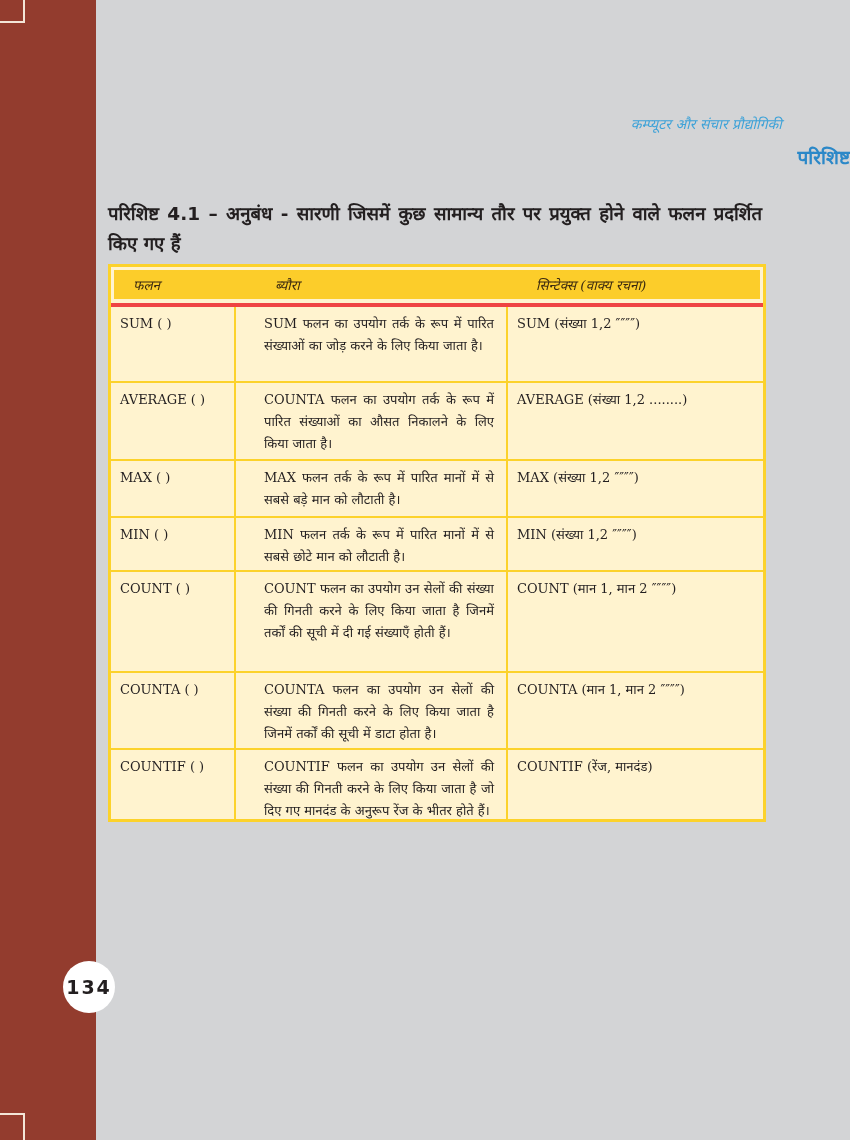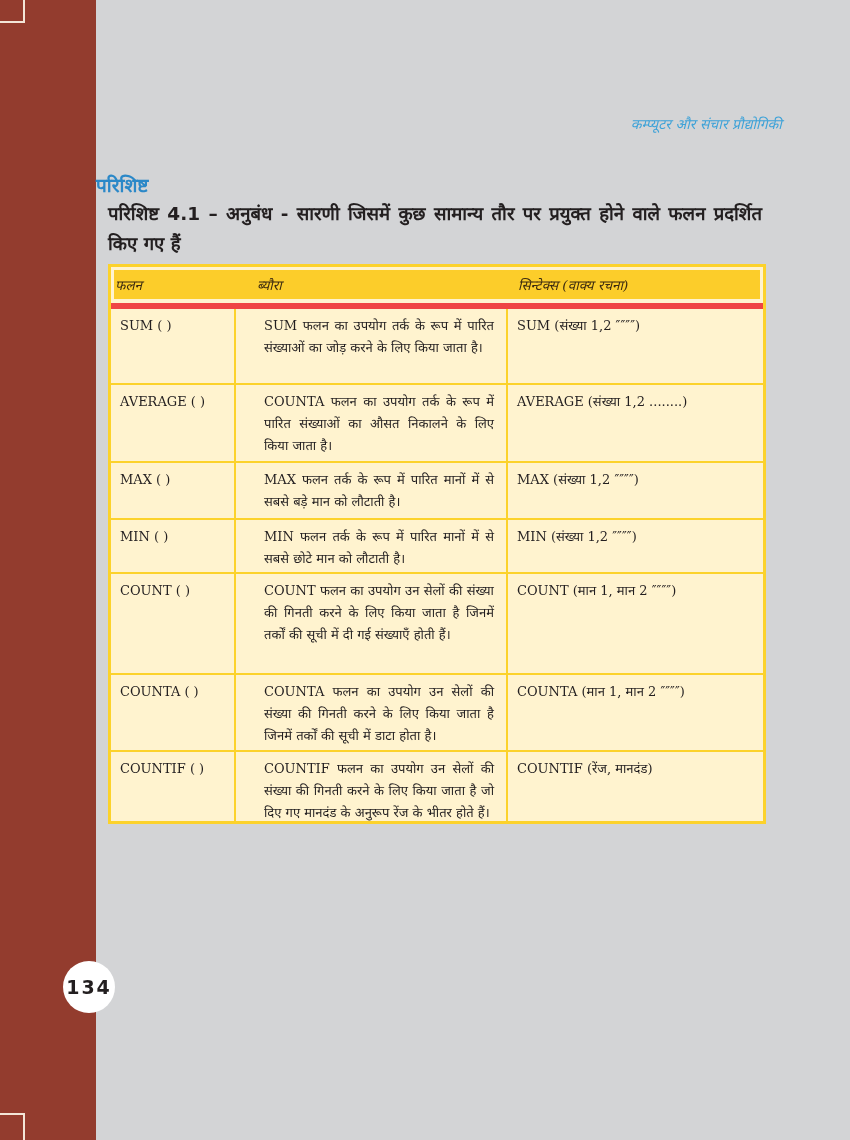--- a/index.html
+++ b/index.html
@@ -28,25 +28,24 @@
       color: #231f20;
     }
     .running-head {
       position: absolute; right: 68px; top: 114px;
       font-size: 14px; font-style: italic;
       color: #3da2d8;
     }
     .page-title {
       position: absolute; left: 0; right: 0; top: 144px;
       padding-left: 96px;
-      text-align: left;
+      text-align: right;
       font-family: "DejaVu Sans", sans-serif;
       font-weight: bold; font-size: 19px;
       color: #2b88c8;
-      margin-top: 28px;
     }
     .caption {
       position: absolute; left: 108px; top: 199px; width: 654px;
       font-family: "DejaVu Sans", sans-serif;
       font-weight: bold; font-size: 18.5px; line-height: 30px;
       color: #231f20;
       text-align: justify;
     }
     .table-wrap {
       position: absolute; left: 108px; top: 264px;
@@ -55,25 +54,25 @@
       border: 3px solid #fcd22b;
     }
     .thead {
       margin: 3px 3px 0 3px;
       height: 29px;
       background: #fccd2a;
       display: flex; align-items: center;
       font-style: italic; font-size: 13.5px;
       color: #3b2a10;
     }
-    .thead .th { padding-left: 1px; }
+    .thead .th { padding-left: 19px; }
     .th-1 { width: 142px; }
     .th-2 { width: 261px; }
     .th-3 { flex: 1; }
-    .tbody { margin-top: 4px; border-top: 6px solid #ef4444; }
+    .tbody { margin-top: 4px; border-top: 4px solid #ef4444; }
     .row { display: flex; border-bottom: 2px solid #fcd22b; }
     .row:last-child { border-bottom: none; }
     .cell { font-size: 13px; line-height: 22px; padding: 6px 10px 6px 9px; }
     .c1 { width: 125px; border-right: 2px solid #fcd22b; }
     .c2 { width: 272px; border-right: 2px solid #fcd22b; padding-left: 28px; padding-right: 12px; text-align: justify; }
     .c3 { flex: 1; }
   </style>
 </head>
 <body>
 

